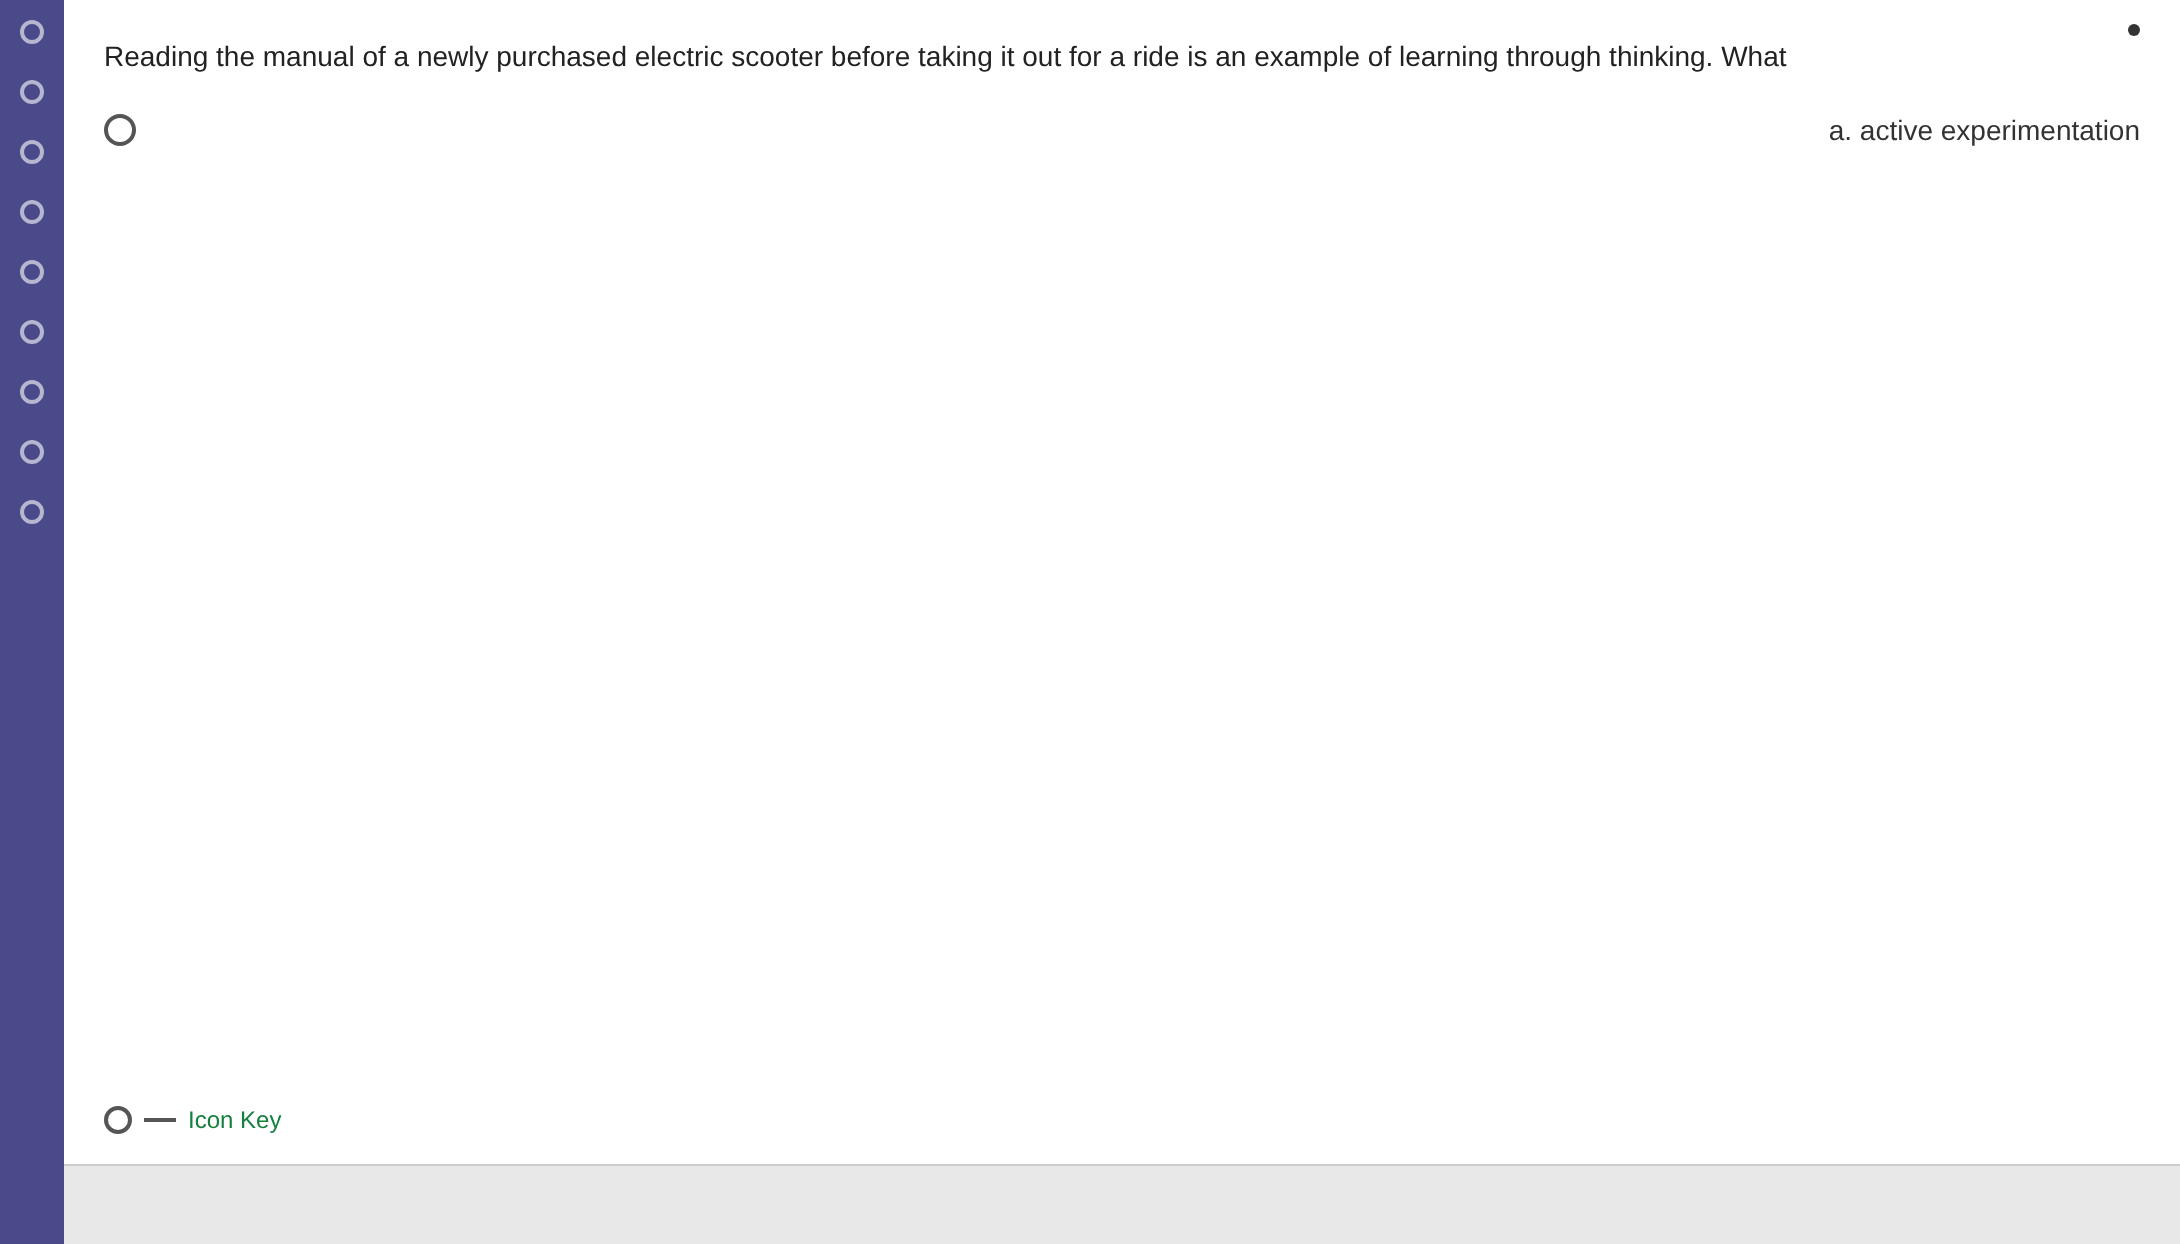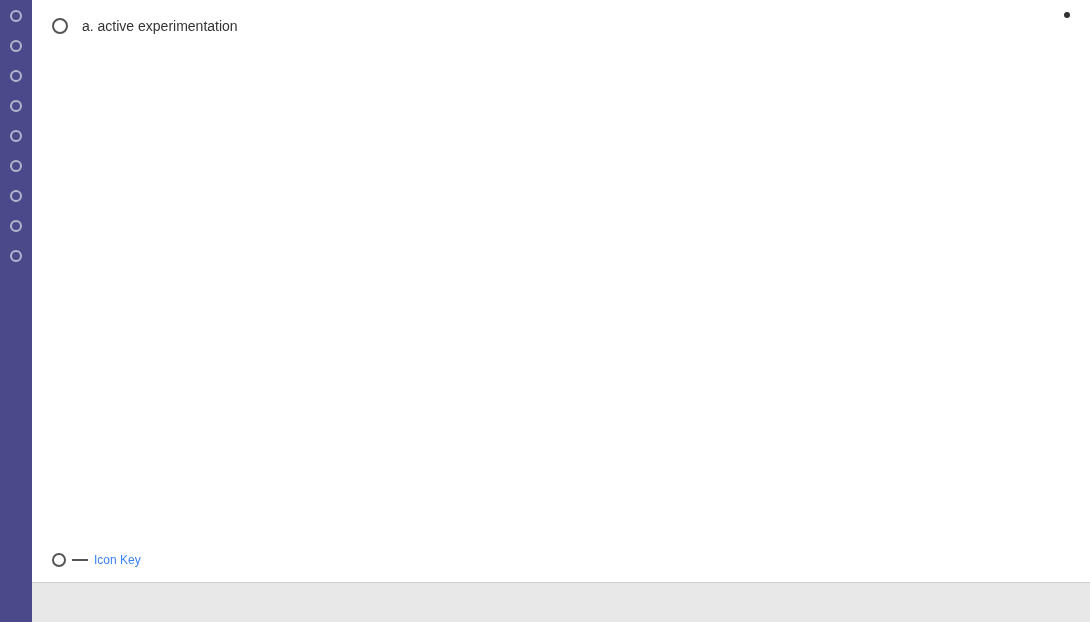--- a/index.html
+++ b/index.html
@@ -59,20 +59,21 @@
       flex-direction: column;
       gap: 12px;
       margin-bottom: 30px;
     }
 
     .option-item {
       display: flex;
       align-items: center;
       gap: 14px;
       cursor: pointer;
+      justify-content: space-between;
     }
 
     .radio-circle {
       width: 16px;
       height: 16px;
       border-radius: 50%;
       border: 2px solid #555;
       background: transparent;
       flex-shrink: 0;
       display: inline-block;
@@ -84,21 +85,21 @@
     }
 
     .icon-key {
       position: absolute;
       bottom: 55px;
       left: 20px;
       display: flex;
       align-items: center;
       gap: 6px;
       font-size: 12px;
-      color: #3b82f6;
+      color: #15803d;
       cursor: pointer;
       text-align: center;
     }
 
     .icon-key-circle {
       width: 14px;
       height: 14px;
       border-radius: 50%;
       border: 2px solid #555;
       display: inline-block;
@@ -148,20 +149,21 @@
   <div class="sidebar-dot"></div>
   <div class="sidebar-dot"></div>
   <div class="sidebar-dot"></div>
   <div class="sidebar-dot"></div>
 </div>
 
 <div class="main-content">
 
   <div class="dot-top-right"></div>
 
+  <div class="question-text">Reading the manual of a newly purchased electric scooter before taking it out for a ride is an example of learning through thinking. What</div>
 
   <div class="options-list">
 
     <div class="option-item">
       <span class="radio-circle"></span>
       <span class="option-label">a. active experimentation</span>
     </div>
 
 
 

